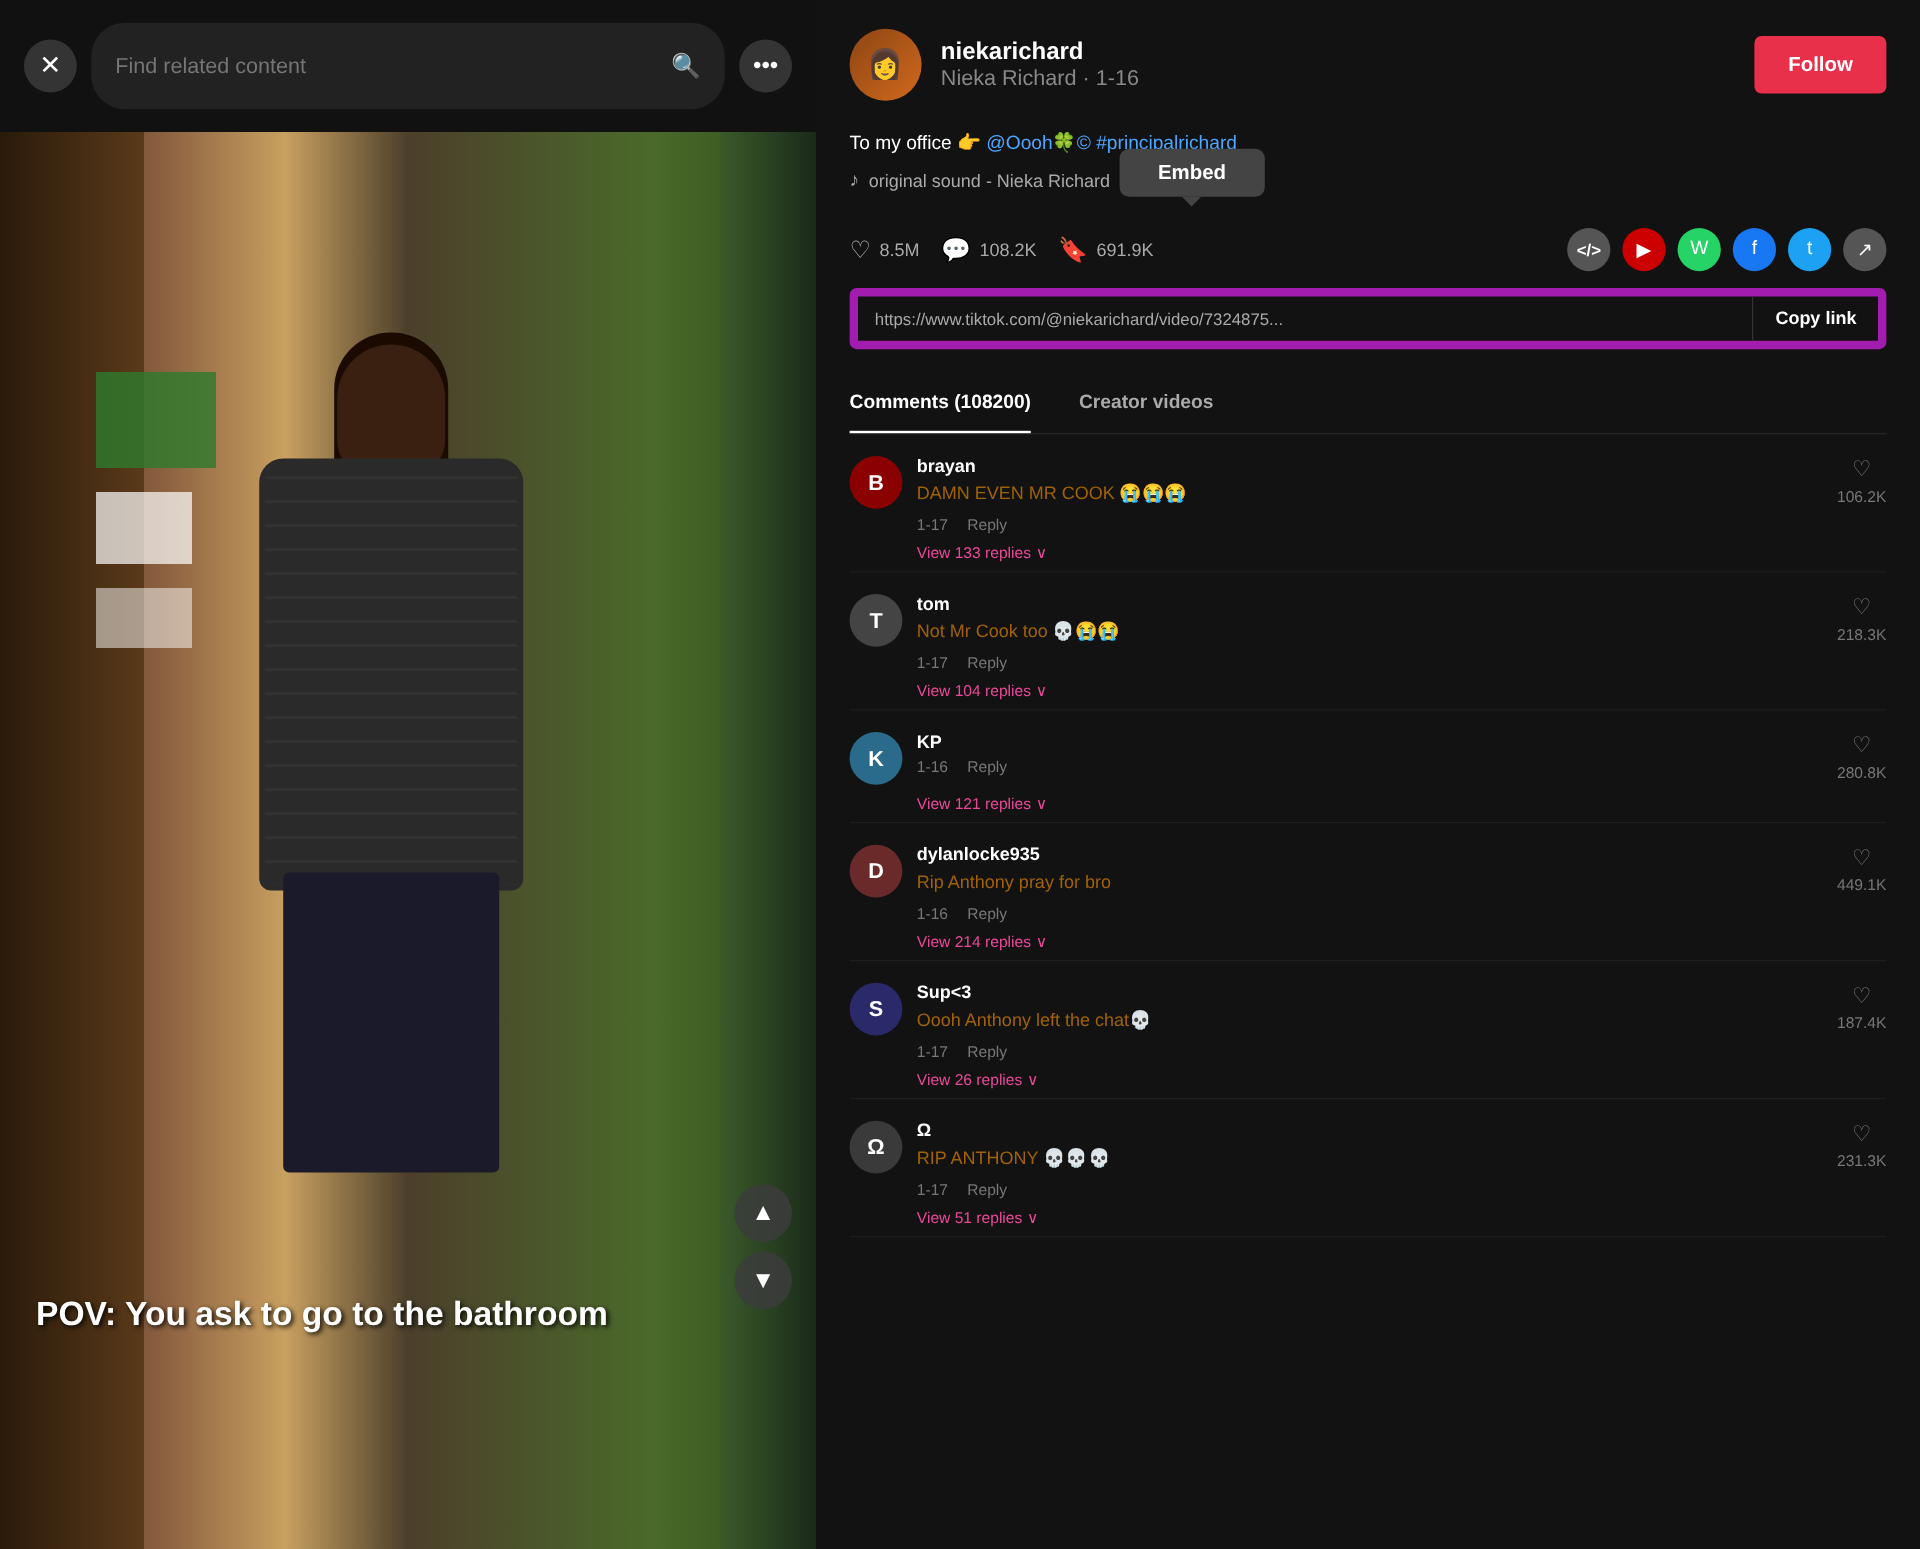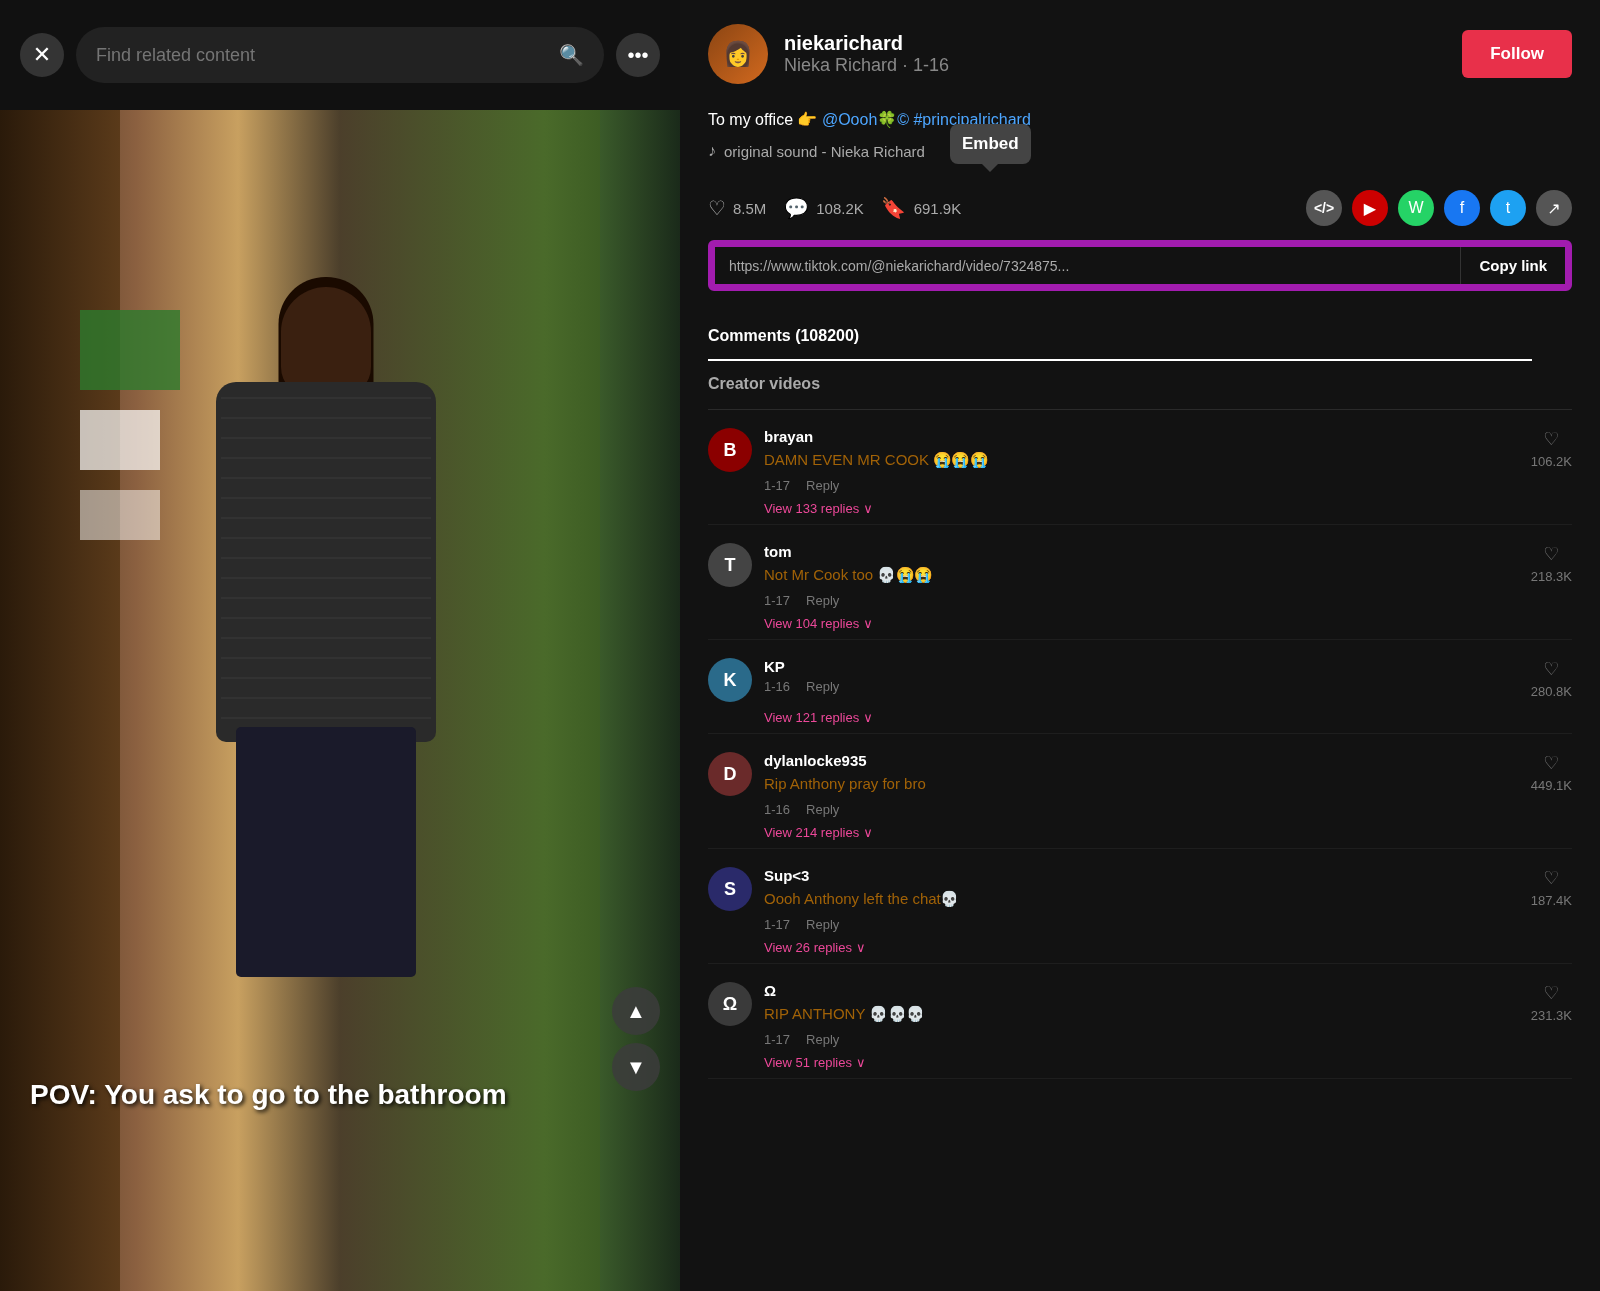--- a/index.html
+++ b/index.html
@@ -42,21 +42,21 @@
       font-size: 22px;
       cursor: pointer;
       display: flex;
       align-items: center;
       justify-content: center;
       flex-shrink: 0;
     }
 
     .search-bar {
       flex: 1;
-      height: 56px;
+      height: 72px;
       background: #222;
       border-radius: 28px;
       display: flex;
       align-items: center;
       padding: 0 20px;
       gap: 10px;
     }
 
     .search-input {
       flex: 1;
@@ -346,26 +346,26 @@
 
     
     .embed-tooltip-wrap {
       position: relative;
       padding: 0 28px 14px;
     }
 
     .embed-tooltip {
       position: absolute;
       top: -52px;
-      left: 270px;
+      left: 253px;
       background: #444;
       color: #fff;
       font-size: 17px;
       font-weight: 600;
-      padding: 10px 12px;
+      padding: 10px 32px;
       border-radius: 8px;
       z-index: 10;
       white-space: nowrap;
     }
 
     .embed-tooltip::after {
       content: '';
       position: absolute;
       bottom: -8px;
       left: 50%;
@@ -475,21 +475,20 @@
       font-size: 15px;
       font-weight: 600;
       cursor: pointer;
     }
 
     
     .tabs-row {
       display: flex;
       border-bottom: 1px solid #2a2a2a;
       margin: 0 28px;
-      flex-direction: column;
     }
 
     .tab {
       padding: 14px 0;
       margin-right: 40px;
       color: #aaa;
       font-size: 16px;
       font-weight: 600;
       cursor: pointer;
       border-bottom: 2px solid transparent;

